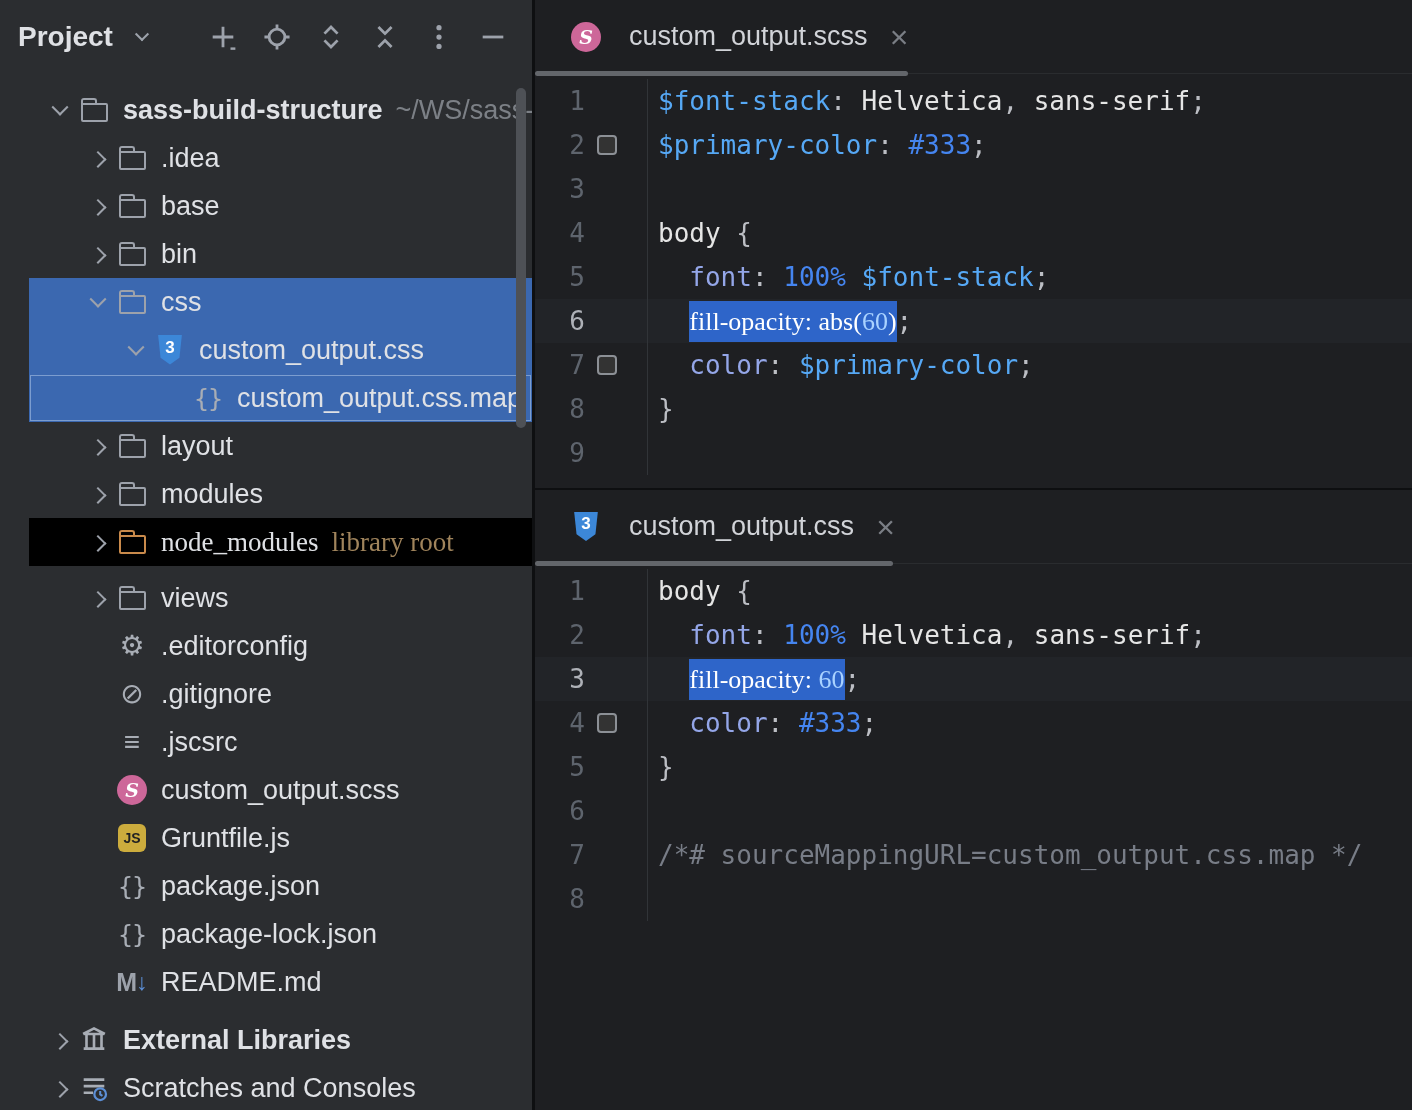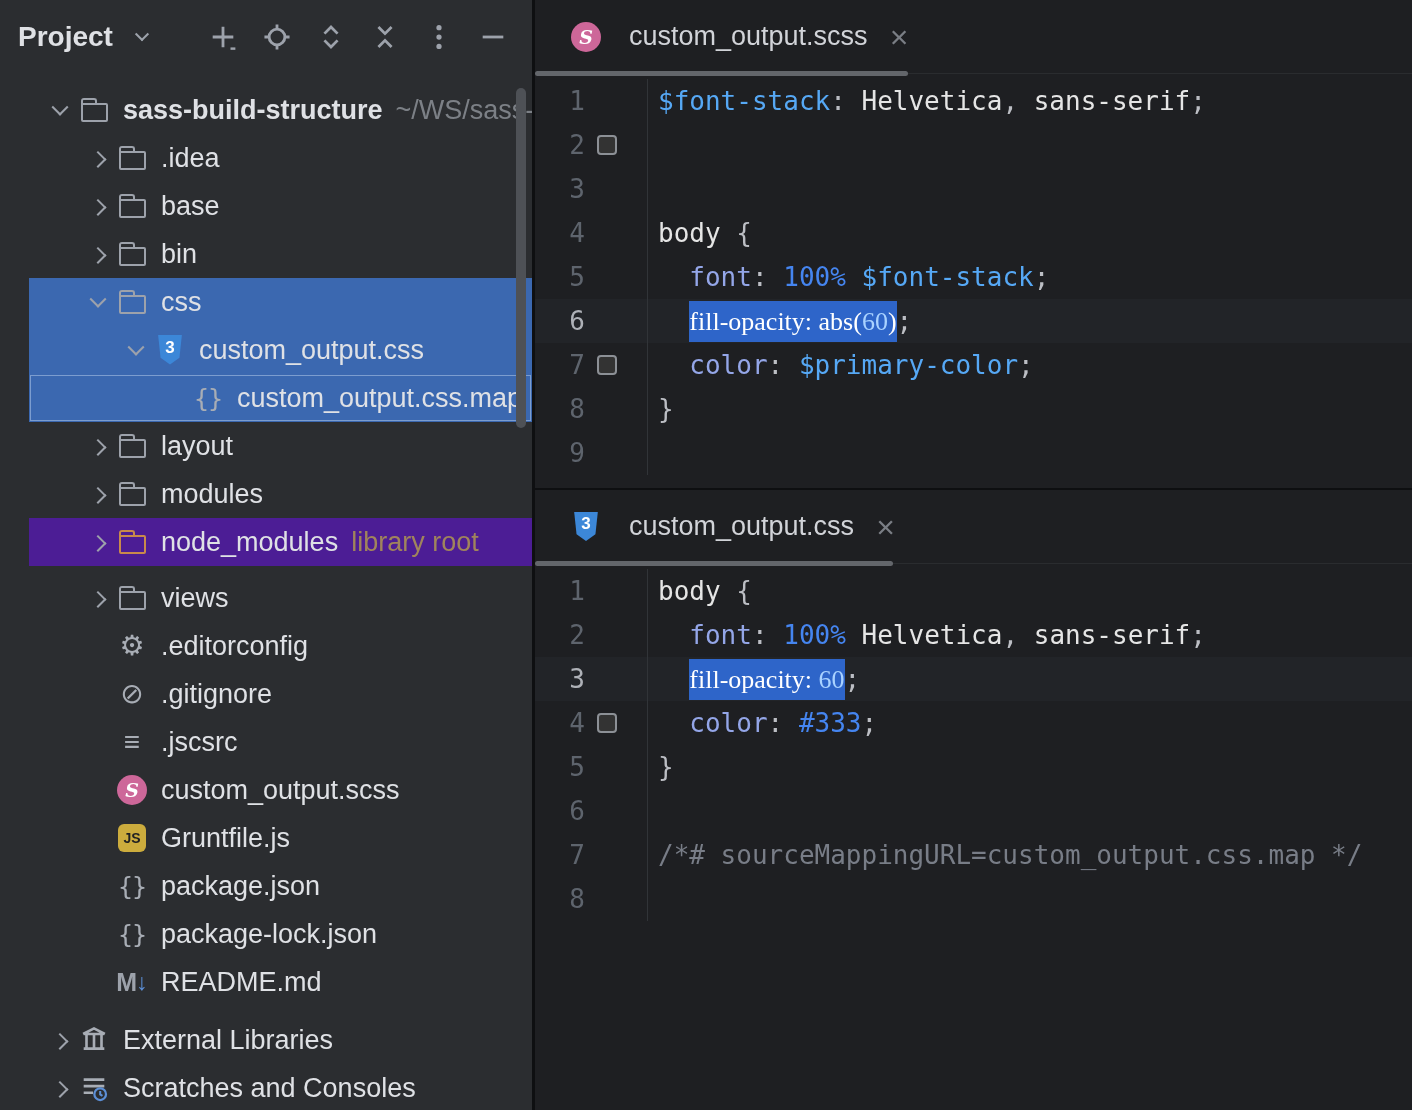--- a/index.html
+++ b/index.html
@@ -15,22 +15,22 @@
   .panel-title { font-size:28px; font-weight:700; color:#dfe1e5; }
   .panel-toolbar { margin-left:auto; display:flex; align-items:center; gap:20px; }
   .tbtn { width:34px; height:34px; display:flex; align-items:center; justify-content:center; color:#9da2ab; }
   .tbtn svg { display:block; }
 
   .tree { padding-top:12px; }
   .row { height:48px; display:flex; align-items:center; white-space:nowrap;
     padding-left:calc(14px + var(--lv,0) * 38px); position:relative;margin-left:29px; }
   .row.selected { background:#3b68b0; }
   .row.focused::after { content:""; position:absolute; inset:1px; border:1px solid rgba(205,221,247,.45); pointer-events:none; }
-  .row.library { background:#4c1d95; }
-  .gap8 { margin-top:8px; } .gap10 { margin-top:10px; }
+  .row.library { background:#000000;font-family:Liberation Serif, serif; }
+  .gap8 { margin-top:8px; } .gap10 { margin-top:10px;font-weight:bold; }
 
   .chev { width:34px; flex-shrink:0; display:flex; align-items:center; justify-content:center; }
   .chev::before { content:""; width:10px; height:10px; border-right:2.4px solid #9da2ab;
     border-bottom:2.4px solid #9da2ab; transform:rotate(-45deg) translate(-1px,1px); }
   .chev.down::before { transform:rotate(45deg) translate(-2px,-2px); }
   .chev.none::before { display:none; }
   .chev.small::before { width:8px; height:8px; border-width:2.2px; }
 
   .ticon { width:34px; flex-shrink:0; margin-right:12px; display:flex; align-items:center; justify-content:center; }
   .tlabel { font-size:27px; color:#dfe1e5; }
@@ -329,20 +329,21 @@
             <div class="gutter">
               <span class="ln">1</span>
             </div>
             <div class="code"><span class="tok v">$font-stack</span><span class="tok d">: </span><span class="tok t">Helvetica</span><span class="tok d">, </span><span class="tok t">sans-serif</span><span class="tok d">;</span></div>
           </div>
         <div class="code-line">
             <div class="gutter">
               <span class="ln">2</span>
               <span class="swatch"></span>
             </div>
+            <div class="code"><span class="tok v">$primary-color</span><span class="tok d">: </span><span class="tok n">#333</span><span class="tok d">;</span></div>
           </div>
         <div class="code-line">
             <div class="gutter">
               <span class="ln">3</span>
             </div>
             <div class="code"></div>
           </div>
         <div class="code-line">
             <div class="gutter">
               <span class="ln">4</span>

